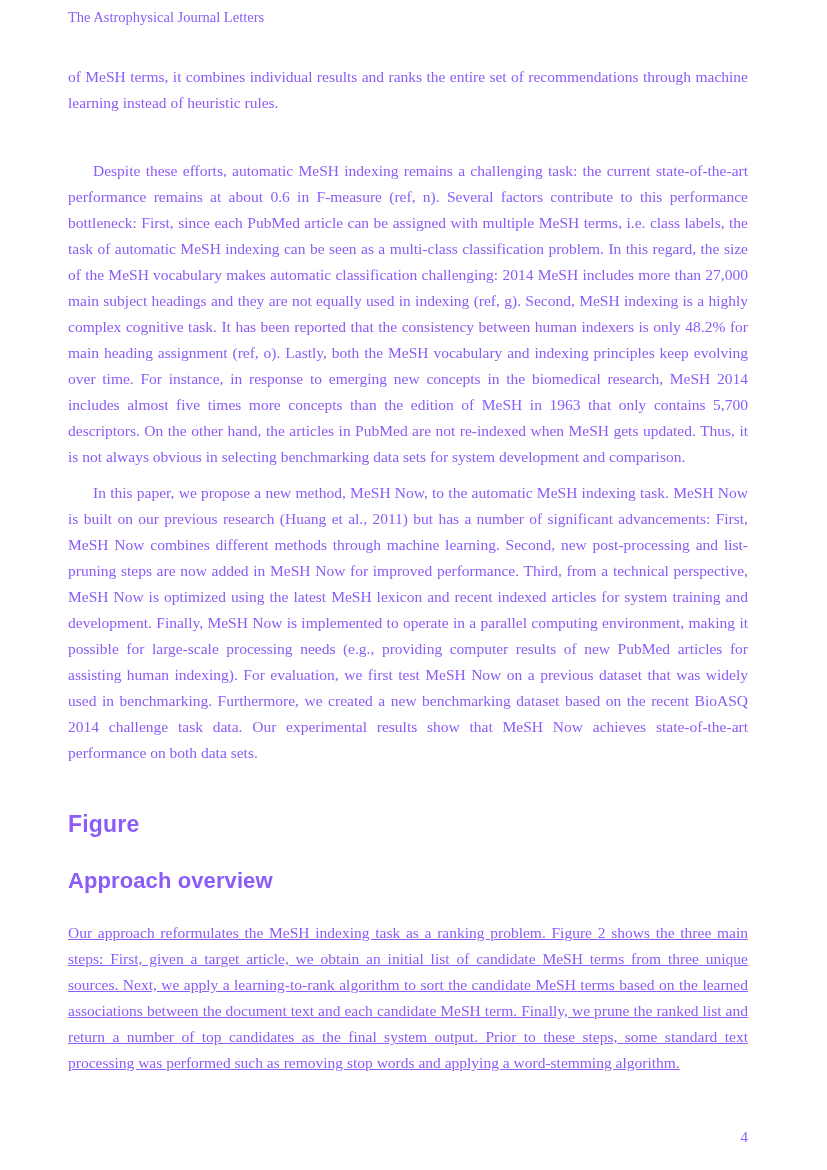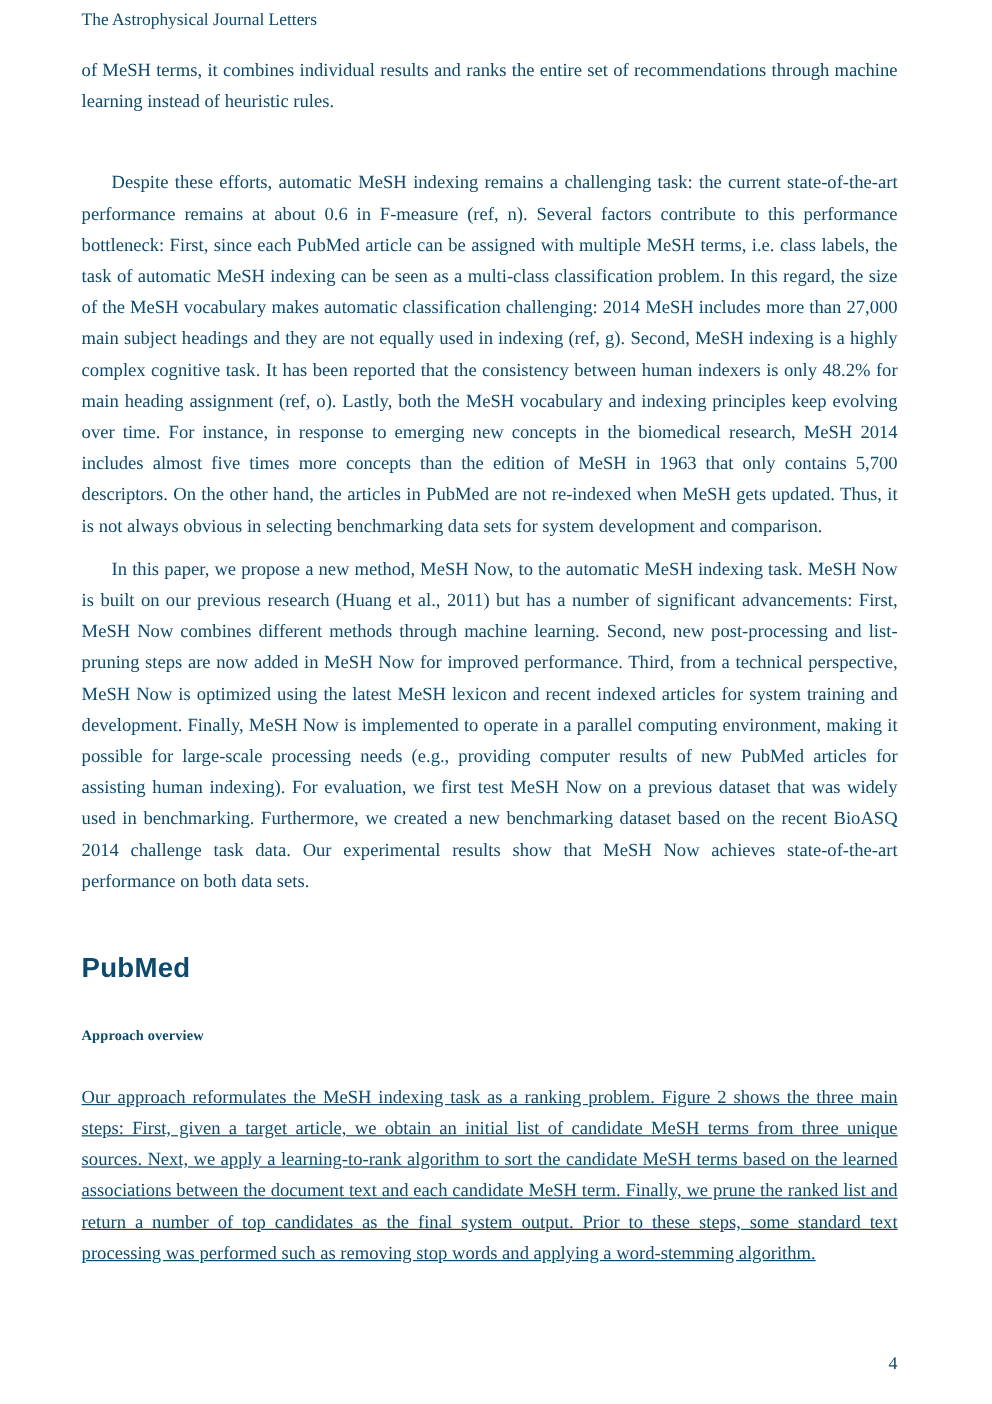--- a/index.html
+++ b/index.html
@@ -6,53 +6,53 @@
     margin: 0;
     padding: 0;
     background: #ffffff;
   }
   .page {
     position: relative;
     width: 827px;
     height: 1170px;
     margin: 0 auto;
     background: #ffffff;
-    color: #0c4a6e;
+    color: #8b5cf6;
     box-sizing: border-box;
     padding: 8px 79px 0 68px;
     font-family: "Liberation Serif", "DejaVu Serif", serif;
     font-size: 15.5px;
     line-height: 26px;
     overflow: hidden;
   }
   .running-head {
     font-size: 14.5px;
     line-height: 18px;
     margin: 0;
   }
   p.para {
     margin: 0;
     text-align: justify;
   }
   p.indent { text-indent: 25px; }
-  p.first-body { margin-top: 20px; }
+  p.first-body { margin-top: 38px; }
   p.gap-large { margin-top: 42px; }
   p.gap-small { margin-top: 10px; }
   h1.section-heading {
     font-family: "Liberation Sans", "DejaVu Sans", sans-serif;
     font-weight: bold;
     font-size: 23px;
     line-height: 28px;
     margin: 44px 0 0 0;
     letter-spacing: 0.2px;
   }
   h2.subsection-heading {
-    font-family: Liberation Serif, serif;
+    font-family: Liberation Sans, sans-serif;
     font-weight: bold;
-    font-size: 12px;
+    font-size: 22px;
     line-height: 22px;
     margin: 32px 0 0 0;
     letter-spacing: 0.1px;
   }
   p.after-heading { margin-top: 28px; text-decoration: underline; }
   .page-number {
     position: absolute;
     right: 79px;
     bottom: 20px;
     font-size: 15px;
@@ -64,21 +64,21 @@
 <div class="page">
 
   <div class="running-head">The Astrophysical Journal Letters</div>
 
   <p class="para first-body">of MeSH terms, it combines individual results and ranks the entire set of recommendations through machine learning instead of heuristic rules.</p>
 
   <p class="para indent gap-large">Despite these efforts, automatic MeSH indexing remains a challenging task: the current state-of-the-art performance remains at about 0.6 in F-measure (ref, n). Several factors contribute to this performance bottleneck: First, since each PubMed article can be assigned with multiple MeSH terms, i.e. class labels, the task of automatic MeSH indexing can be seen as a multi-class classification problem. In this regard, the size of the MeSH vocabulary makes automatic classification challenging: 2014 MeSH includes more than 27,000 main subject headings and they are not equally used in indexing (ref, g). Second, MeSH indexing is a highly complex cognitive task. It has been reported that the consistency between human indexers is only 48.2% for main heading assignment (ref, o). Lastly, both the MeSH vocabulary and indexing principles keep evolving over time. For instance, in response to emerging new concepts in the biomedical research, MeSH 2014 includes almost five times more concepts than the edition of MeSH in 1963 that only contains 5,700 descriptors. On the other hand, the articles in PubMed are not re-indexed when MeSH gets updated. Thus, it is not always obvious in selecting benchmarking data sets for system development and comparison.</p>
 
   <p class="para indent gap-small">In this paper, we propose a new method, MeSH Now, to the automatic MeSH indexing task. MeSH Now is built on our previous research (Huang et al., 2011) but has a number of significant advancements: First, MeSH Now combines different methods through machine learning. Second, new post-processing and list-pruning steps are now added in MeSH Now for improved performance. Third, from a technical perspective, MeSH Now is optimized using the latest MeSH lexicon and recent indexed articles for system training and development. Finally, MeSH Now is implemented to operate in a parallel computing environment, making it possible for large-scale processing needs (e.g., providing computer results of new PubMed articles for assisting human indexing). For evaluation, we first test MeSH Now on a previous dataset that was widely used in benchmarking. Furthermore, we created a new benchmarking dataset based on the recent BioASQ 2014 challenge task data. Our experimental results show that MeSH Now achieves state-of-the-art performance on both data sets.</p>
 
-  <h1 class="section-heading">PubMed</h1>
+  <h1 class="section-heading">Figure</h1>
 
   <h2 class="subsection-heading">Approach overview</h2>
 
   <p class="para after-heading">Our approach reformulates the MeSH indexing task as a ranking problem. Figure 2 shows the three main steps: First, given a target article, we obtain an initial list of candidate MeSH terms from three unique sources. Next, we apply a learning-to-rank algorithm to sort the candidate MeSH terms based on the learned associations between the document text and each candidate MeSH term. Finally, we prune the ranked list and return a number of top candidates as the final system output. Prior to these steps, some standard text processing was performed such as removing stop words and applying a word-stemming algorithm.</p>
 
   <div class="page-number">4</div>
 
 </div>
 
 </body></html>

